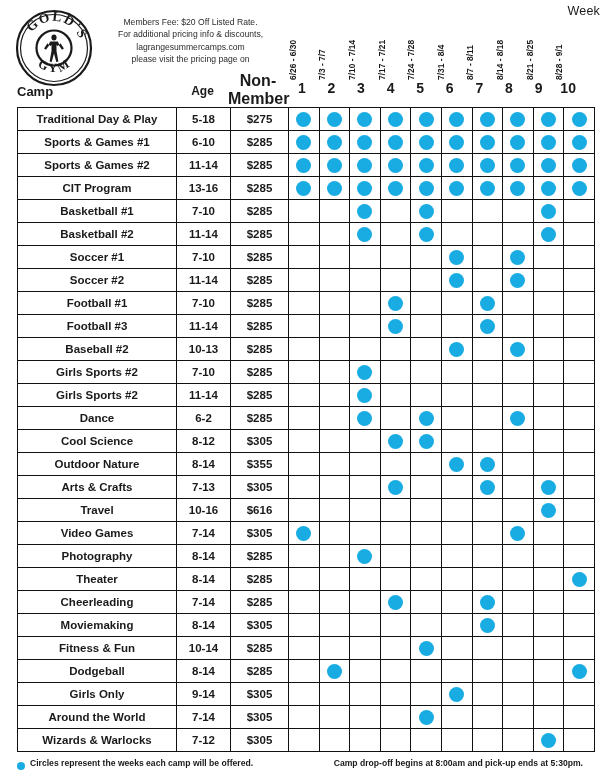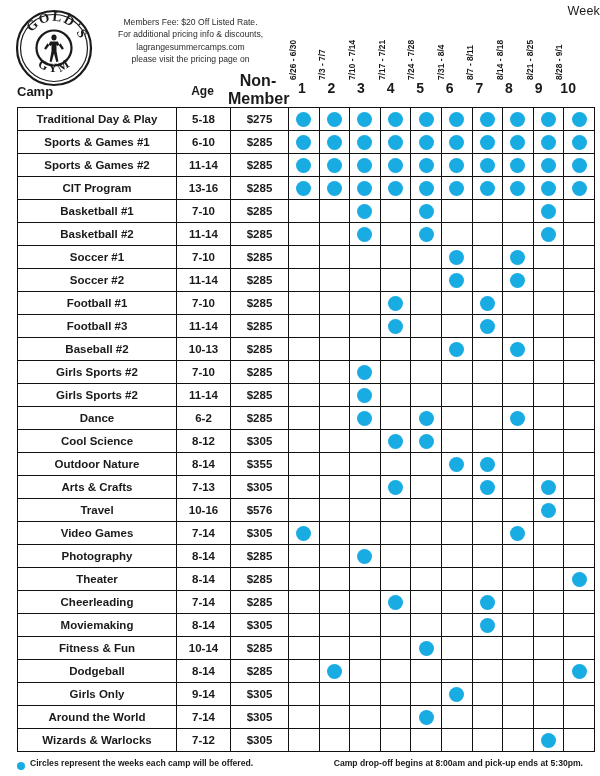--- a/index.html
+++ b/index.html
@@ -475,21 +475,21 @@
         <td class="c-wk"></td>
         <td class="c-wk"></td>
         <td class="c-wk"><span class="dot" style="background: rgb(24, 172, 227);"></span></td>
         <td class="c-wk"></td>
         <td class="c-wk"><span class="dot" style="background: rgb(24, 172, 227);"></span></td>
         <td class="c-wk"></td>
       </tr>
       <tr>
         <td class="c-camp">Travel</td>
         <td class="c-age">10-16</td>
-        <td class="c-fee">$576</td>
+        <td class="c-fee">$616</td>
         <td class="c-wk"></td>
         <td class="c-wk"></td>
         <td class="c-wk"></td>
         <td class="c-wk"></td>
         <td class="c-wk"></td>
         <td class="c-wk"></td>
         <td class="c-wk"></td>
         <td class="c-wk"></td>
         <td class="c-wk"><span class="dot" style="background: rgb(24, 172, 227);"></span></td>
         <td class="c-wk"></td>

